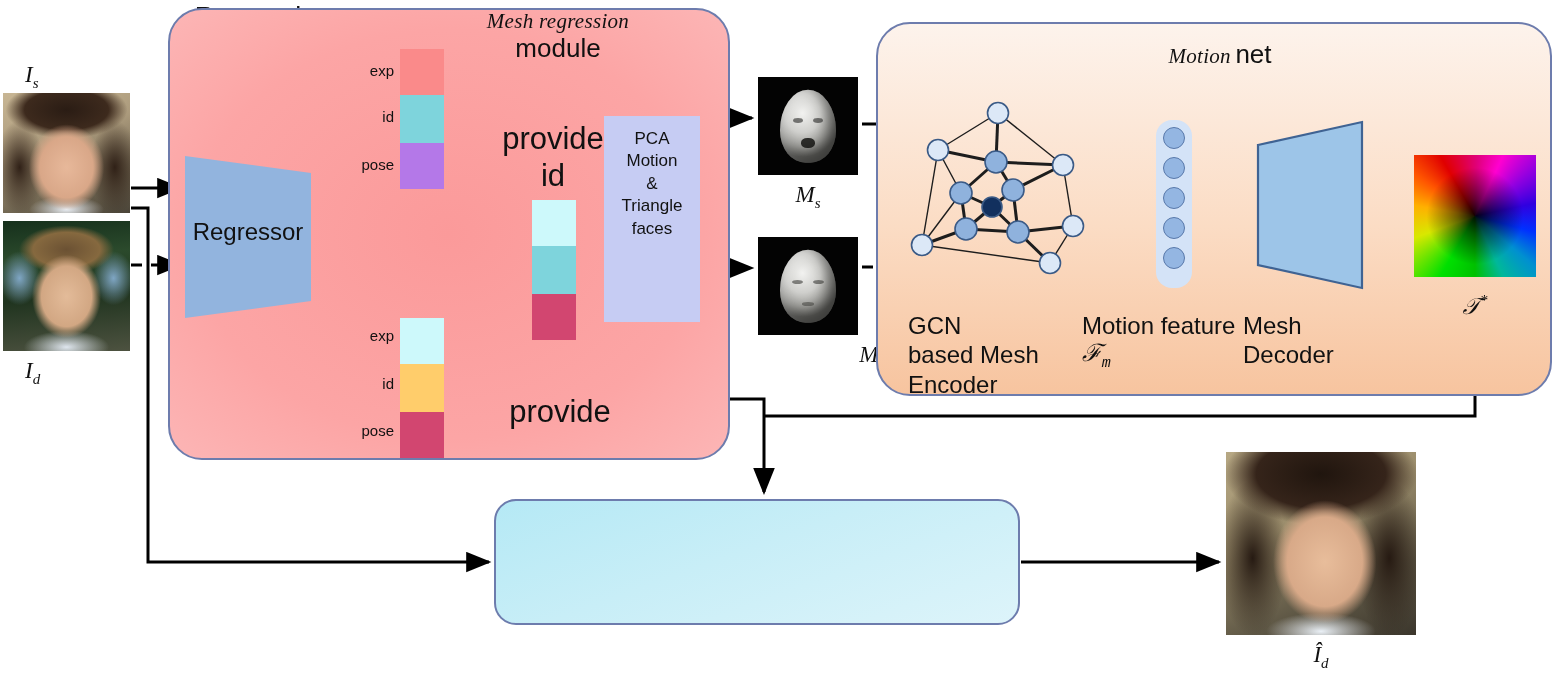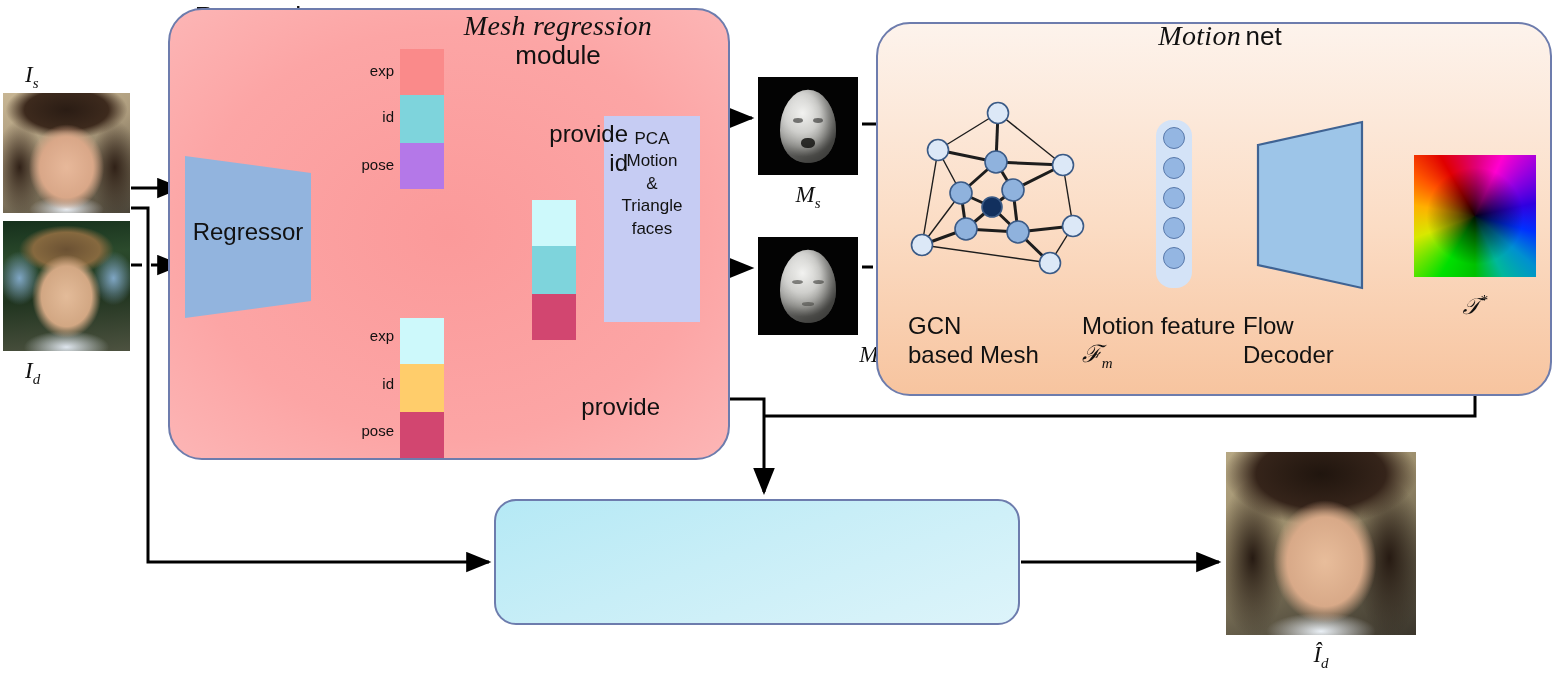--- a/index.html
+++ b/index.html
@@ -11,24 +11,24 @@
   .panel{position:absolute;border:2px solid #6d7cad;border-radius:34px;box-sizing:border-box;}
   #mesh-panel{left:168px;top:8px;width:562px;height:452px;
      background:radial-gradient(ellipse 120% 120% at 50% 50%, #fb9a9a 0%, #fca5a5 38%, #fcc0c0 72%, #fdd3d3 100%);}
   #motion-panel{left:876px;top:22px;width:676px;height:374px;
      background:linear-gradient(180deg,#fdf3ec 0%,#fbdcc4 55%,#f7c49f 100%);}
   #reenact-panel{left:494px;top:499px;width:526px;height:126px;border-radius:22px;
      background:linear-gradient(160deg,#b5e9f5 0%,#c8eef7 45%,#ddf4fa 100%);}
 
   
   .mod-title{position:absolute;text-align:center;line-height:1.12;}
-  .t-ital{font-family:"Liberation Serif",serif;font-style:italic;font-size:28px;letter-spacing:.3px;}
+  .t-ital{font-family:"Liberation Serif",serif;font-style:italic;font-size:21px;letter-spacing:.3px;}
   .t-norm{font-size:26px;}
   #mesh-title{left:398px;top:10px;width:320px;}
-  #motion-title{left:1010px;top:20px;width:420px;}
+  #motion-title{left:1010px;top:40px;width:420px;}
   #reenact-label{left:494px;top:516px;width:526px;text-align:center;font-size:27px;line-height:1.33;}
 
   
   .photo{position:absolute;overflow:hidden;}
   .photo .bg{position:absolute;inset:0;}
   .imglabel{position:absolute;text-align:left;font-family:"Liberation Serif",serif;
             font-style:italic;font-size:23px;}
   .imglabel sub{font-size:15px;font-style:italic;}
 
   
@@ -96,21 +96,21 @@
   #flowfield{left:1414px;top:155px;width:122px;height:122px;
      background:
        radial-gradient(circle 78px at 50% 50%, rgba(0,0,0,.92) 0%, rgba(0,0,0,.55) 22%, rgba(0,0,0,0) 62%),
        conic-gradient(from 180deg at 50% 50%,
           #00c000 0deg,#00e000 30deg,#d8e800 70deg,#ffb000 100deg,
           #ff5500 125deg,#e00000 150deg,#e0007a 182deg,#ff00d0 205deg,
           #9000e0 232deg,#3000e0 258deg,#0030ff 285deg,#0090d0 310deg,
           #00b89a 335deg,#00c000 360deg);}
 
   
-  .plain{position:absolute;font-size:24px;line-height:1.2;text-align:right;}
+  .plain{position:absolute;font-size:31px;line-height:1.2;text-align:center;}
   .small-note{position:absolute;font-size:24px;line-height:1.22;}
   .mathlbl{position:absolute;font-family:"Liberation Serif",serif;font-style:italic;font-size:23px;}
 
   svg.ovl{position:absolute;left:0;top:0;width:1558px;height:688px;overflow:visible;}
 </style>
 </head>
 <body>
 
 <svg class="ovl" viewBox="0 0 1558 688">
   <defs>
@@ -294,42 +294,43 @@
     <circle cx="1013" cy="190" r="11" fill="#8fb2dd"></circle>
     <circle cx="966" cy="229" r="11" fill="#8fb2dd"></circle>
     <circle cx="1018" cy="232" r="11" fill="#8fb2dd"></circle>
     <circle cx="992" cy="207" r="10" fill="#12305e"></circle>
   </g>
 </svg>
 
 <div class="small-note" style="left:908px;top:311px;width:186px;">
   <div>GCN</div>
   <div>based Mesh</div>
+  <div>Encoder</div>
 </div>
 
 <div class="abs" id="mfeat-col"></div>
 <div class="mdot" style="top:127px;"></div>
 <div class="mdot" style="top:157px;"></div>
 <div class="mdot" style="top:187px;"></div>
 <div class="mdot" style="top:217px;"></div>
 <div class="mdot" style="top:247px;"></div>
 
 <div class="small-note" style="left:1082px;top:311px;width:190px;">
   <div>Motion feature</div>
-  <div style="font-family:Liberation Serif, serif;font-style:italic;font-size:24px;">
+  <div style="font-family:Liberation Mono, monospace;font-style:italic;font-size:24px;">
     <span>ℱ</span><sub style="font-size:15px;">m</sub>
   </div>
 </div>
 
 <div class="abs" id="flow-dec"></div>
 <svg class="ovl" viewBox="0 0 1558 688">
   <polygon points="1258,145 1362,122 1362,288 1258,265" fill="none" stroke="#3f6393" stroke-width="2.2"></polygon>
 </svg>
 <div class="small-note" style="left:1243px;top:311px;width:150px;">
-  <div>Flow</div>
+  <div>Mesh</div>
   <div>Decoder</div>
 </div>
 
 <div class="abs" id="flowfield"></div>
 <div class="mathlbl" style="left:1414px;top:292px;width:122px;text-align:center;">
   <span>𝒯</span><sup style="font-size:15px;">*</sup>
 </div>
 
 <div class="panel" id="reenact-panel"></div>
 <div id="reenact-label">

